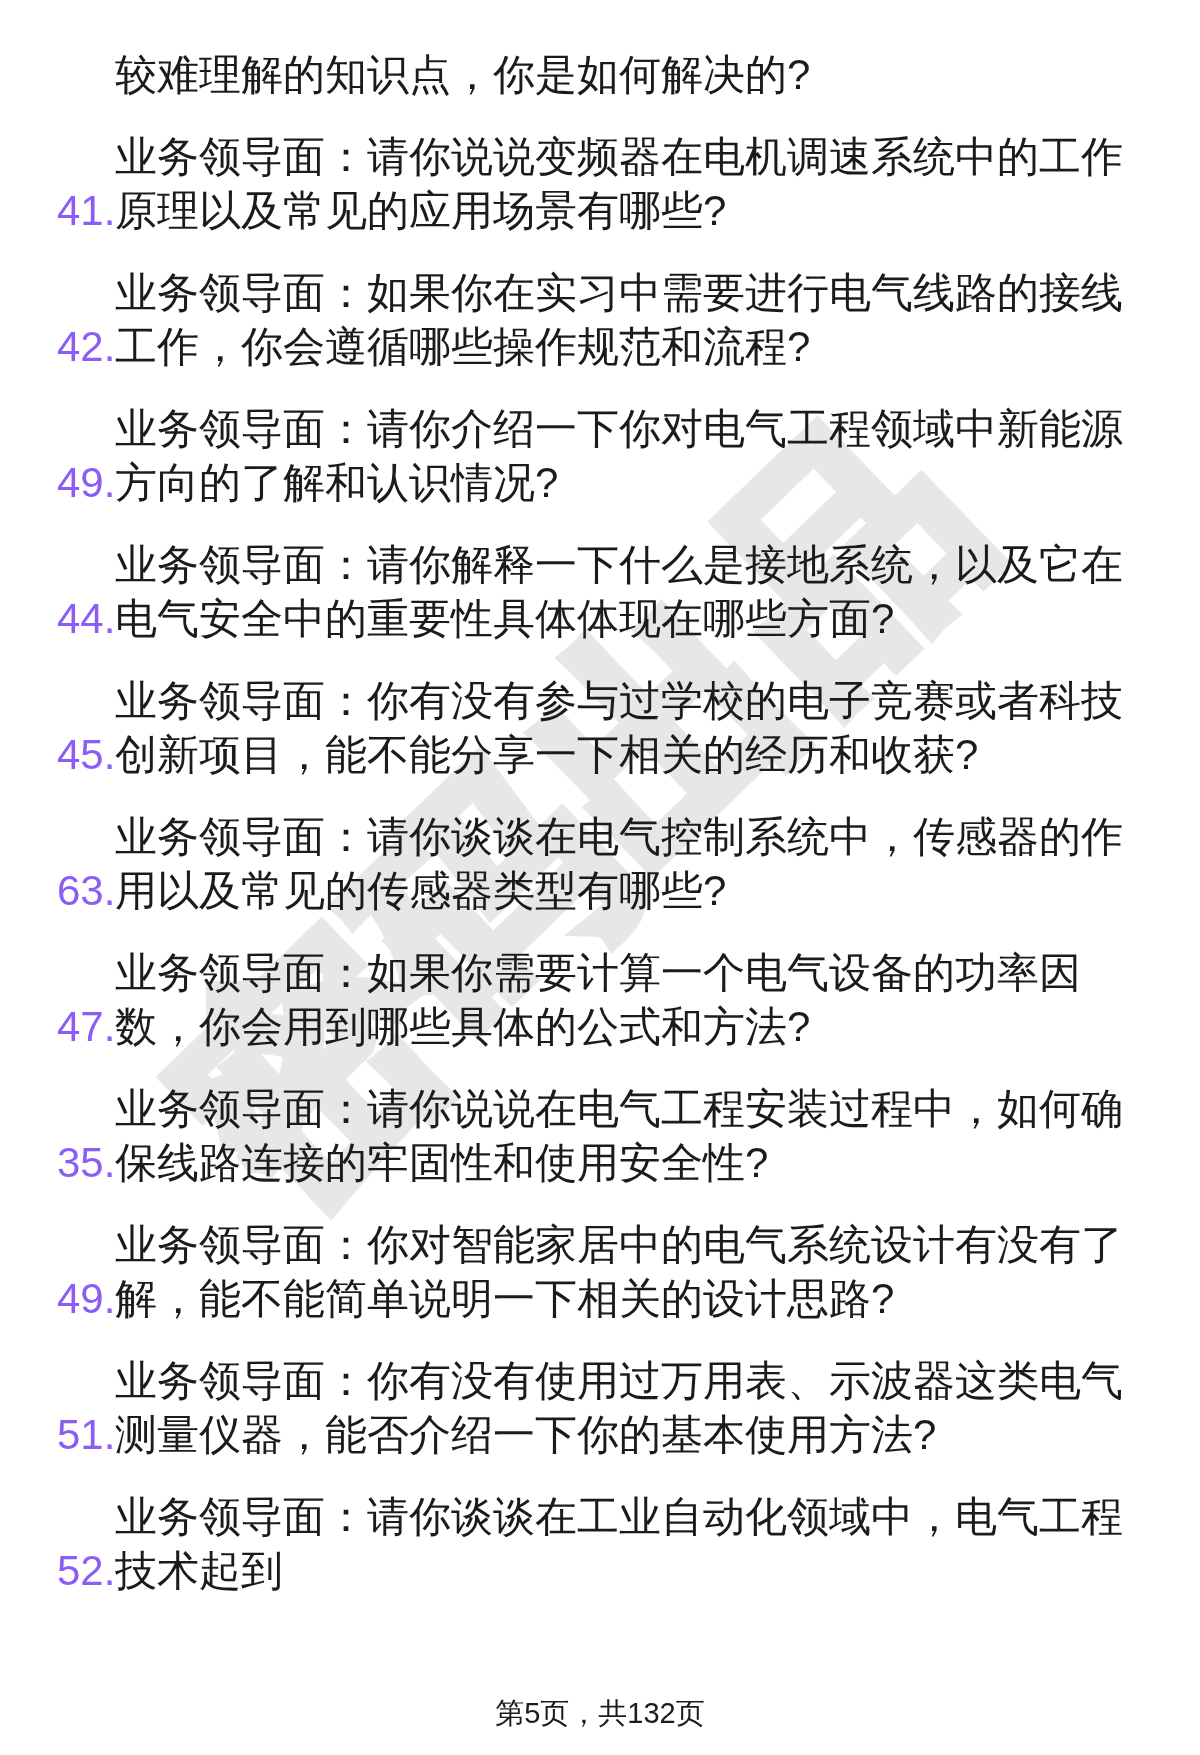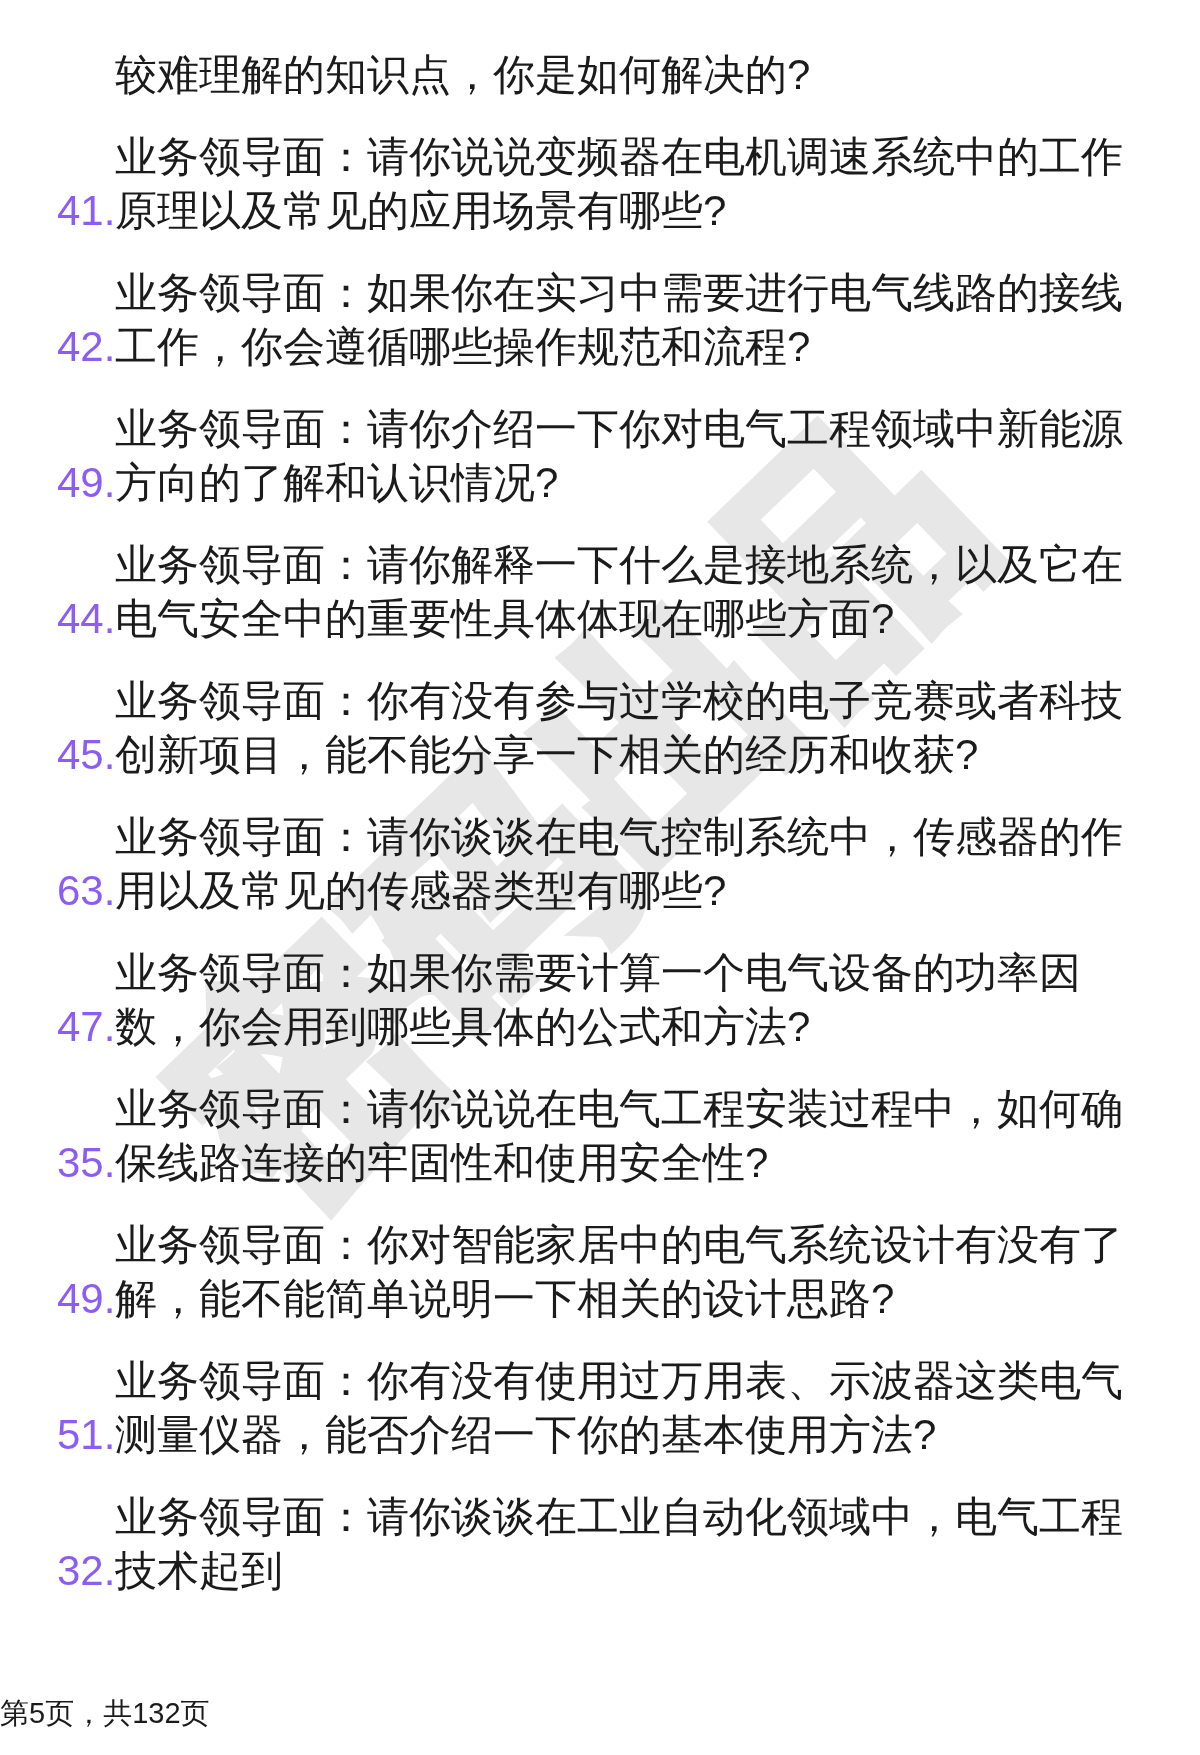--- a/index.html
+++ b/index.html
@@ -51,20 +51,21 @@
   .q .text {
     width: 1010px;
     max-width: 1010px;
     line-break: strict;
     color: #1b1b1b;
   }
   .footer {
     position: absolute;
     left: 0; top: 1694px;
     width: 100%;
+    text-align: center;
     font-size: 29px;
     color: #1b1b1b;
     z-index: 1;
   }
 </style>
 </head>
 <body>
 
 <div class="page">
 
@@ -122,21 +123,21 @@
       <div class="text">业务领导面：你对智能家居中的电气系统设计有没有了解，能不能简单说明一下相关的设计思路?</div>
     </div>
 
 
     <div class="q">
       <div class="num">51.</div>
       <div class="text">业务领导面：你有没有使用过万用表、示波器这类电气测量仪器，能否介绍一下你的基本使用方法?</div>
     </div>
 
     <div class="q">
-      <div class="num">32.</div>
+      <div class="num">52.</div>
       <div class="text">业务领导面：请你谈谈在工业自动化领域中，电气工程技术起到</div>
     </div>
 
   </div>
 
   <div class="footer">第5页，共132页</div>
 
 </div>
 
 </body></html>

